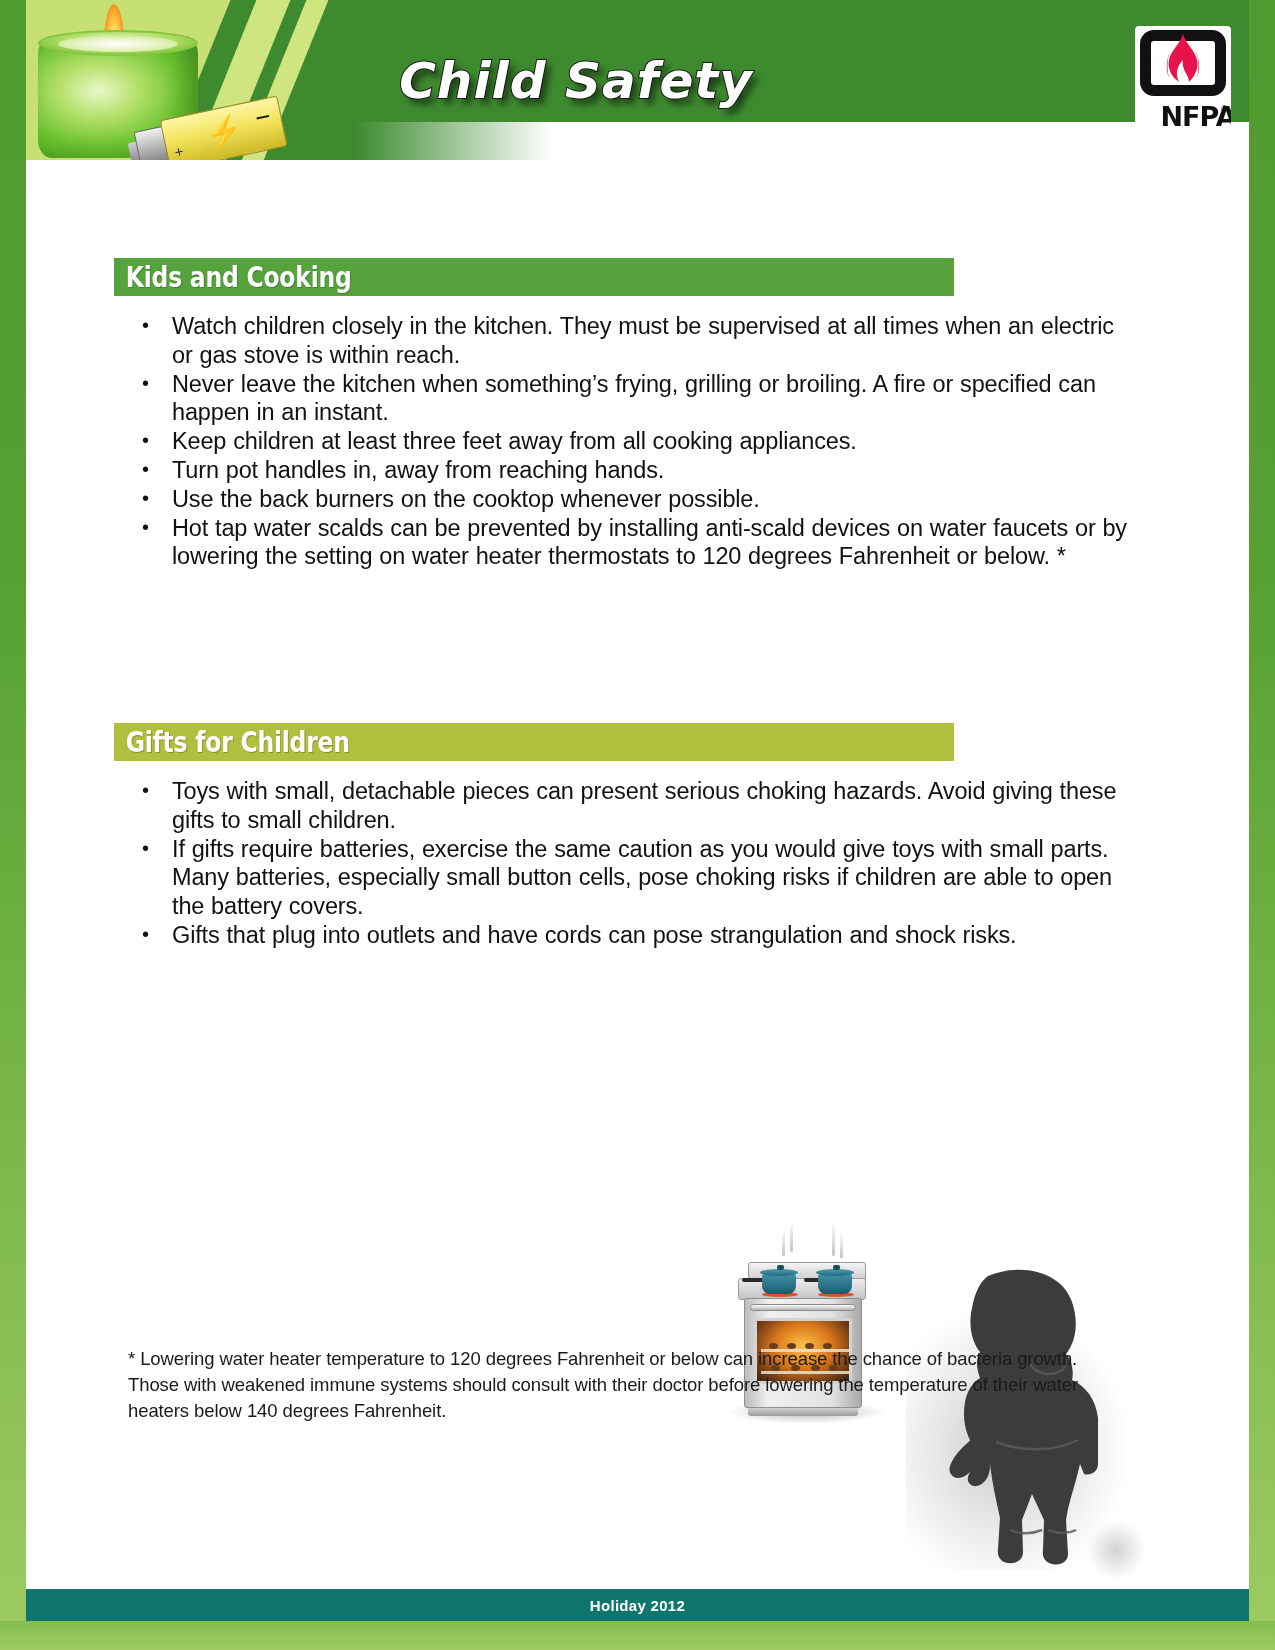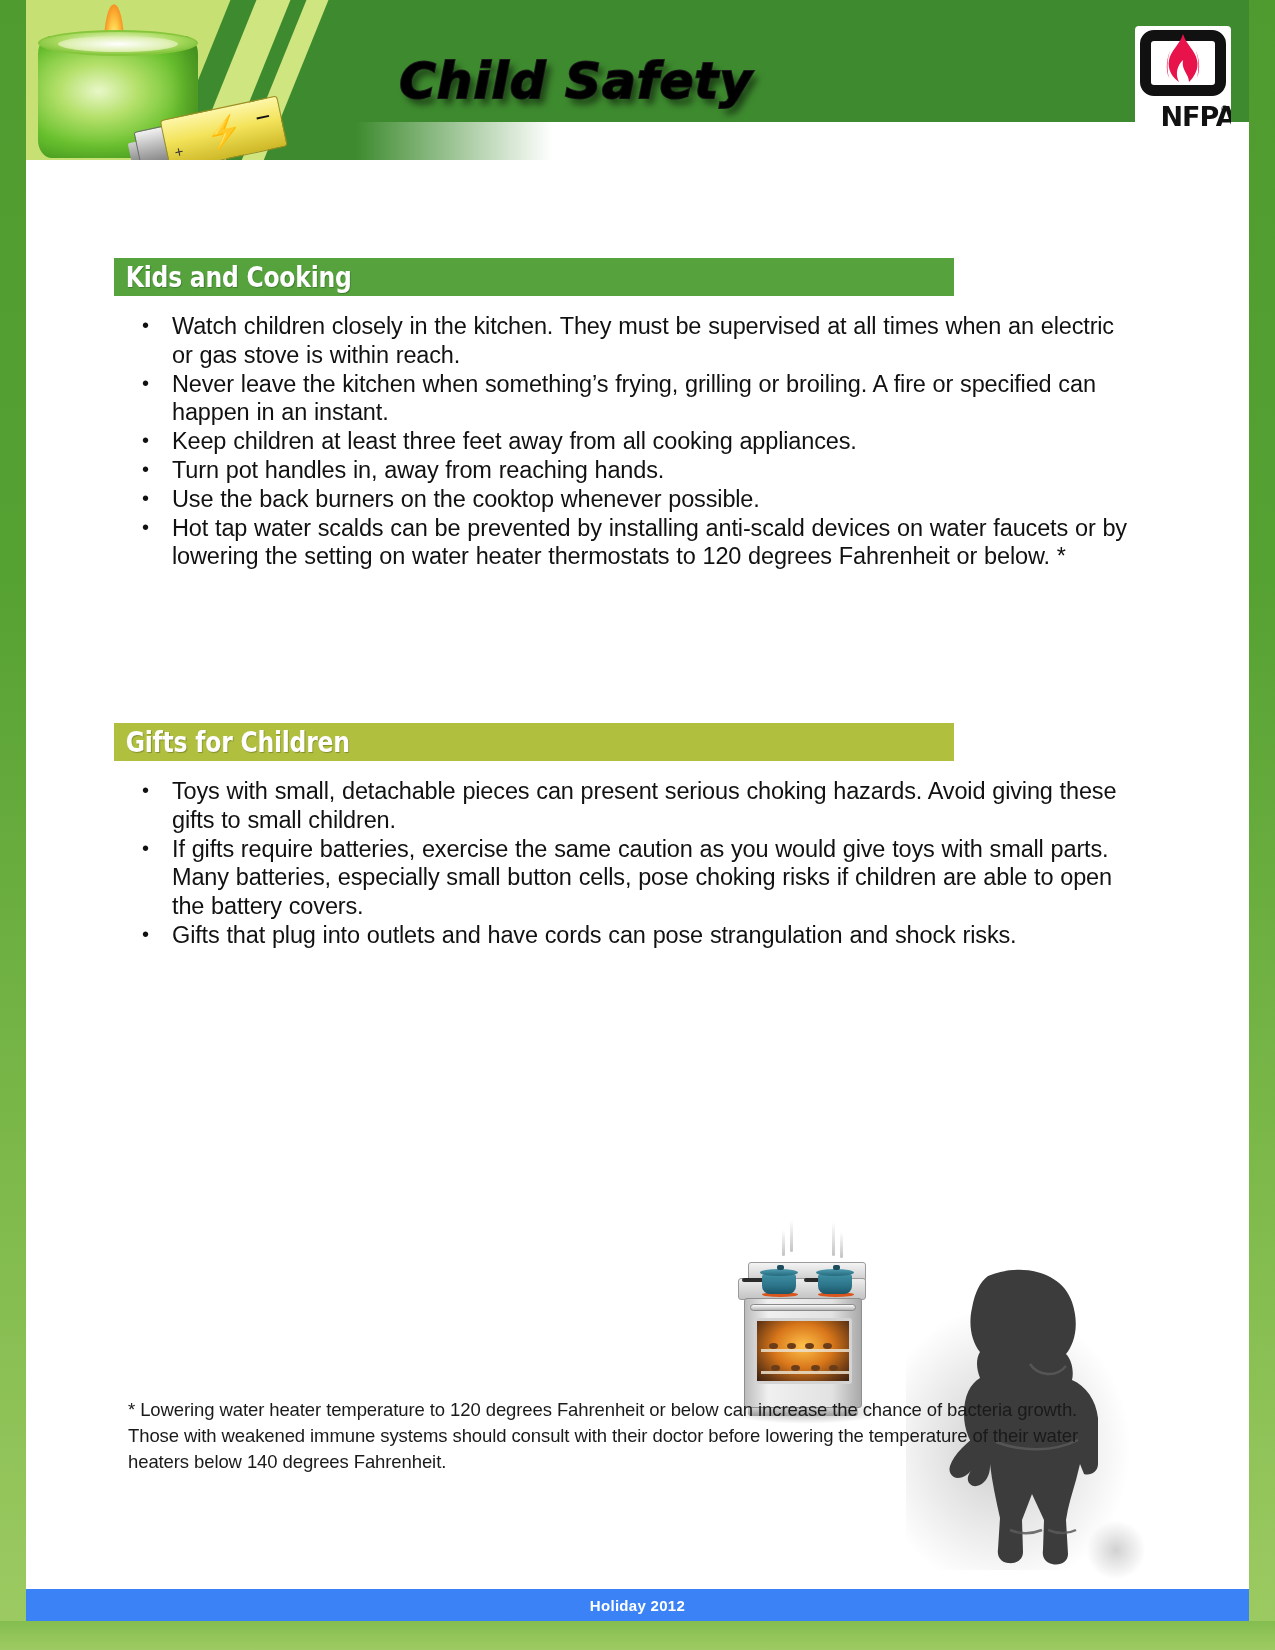--- a/index.html
+++ b/index.html
@@ -194,21 +194,21 @@
     position: absolute;
     left: 300px;
     top: 52px;
     width: 500px;
     text-align: center;
     font-family: "DejaVu Sans", sans-serif;
     font-weight: bold;
     font-style: italic;
     font-size: 50px;
     letter-spacing: 1px;
-    color: #000000;
+    color: #ffffff;
     -webkit-text-stroke: 2px #1d1d1d;
     paint-order: stroke fill;
     text-shadow: 5px 6px 7px rgba(0,0,0,.55);
   }
 
   
   .esfi-logo {
     position: absolute;
     right: 142px;
     top: 42px;
@@ -341,37 +341,37 @@
     left: 16px;
     top: -1px;
     font-size: 20px;
     color: #111;
   }
 
   
   .footnote {
     position: absolute;
     left: 102px;
-    top: 1237px;
+    top: 1186px;
     width: 1000px;
     font-family: "Liberation Sans", sans-serif;
     font-size: 18.5px;
     line-height: 26px;
     color: #1a1a1a;
     letter-spacing: -0.1px;
   }
 
   
   .footer {
     position: absolute;
     left: 26px;
     top: 1589px;
     width: 1223px;
     height: 32px;
-    background: #3b82f6;
+    background: #0f766e;
     color: #ffffff;
     font-family: "Liberation Sans", sans-serif;
     font-weight: bold;
     font-size: 15px;
     display: flex;
     align-items: center;
     justify-content: center;
     letter-spacing: .3px;
   }
   .footer-bottom-strip {

